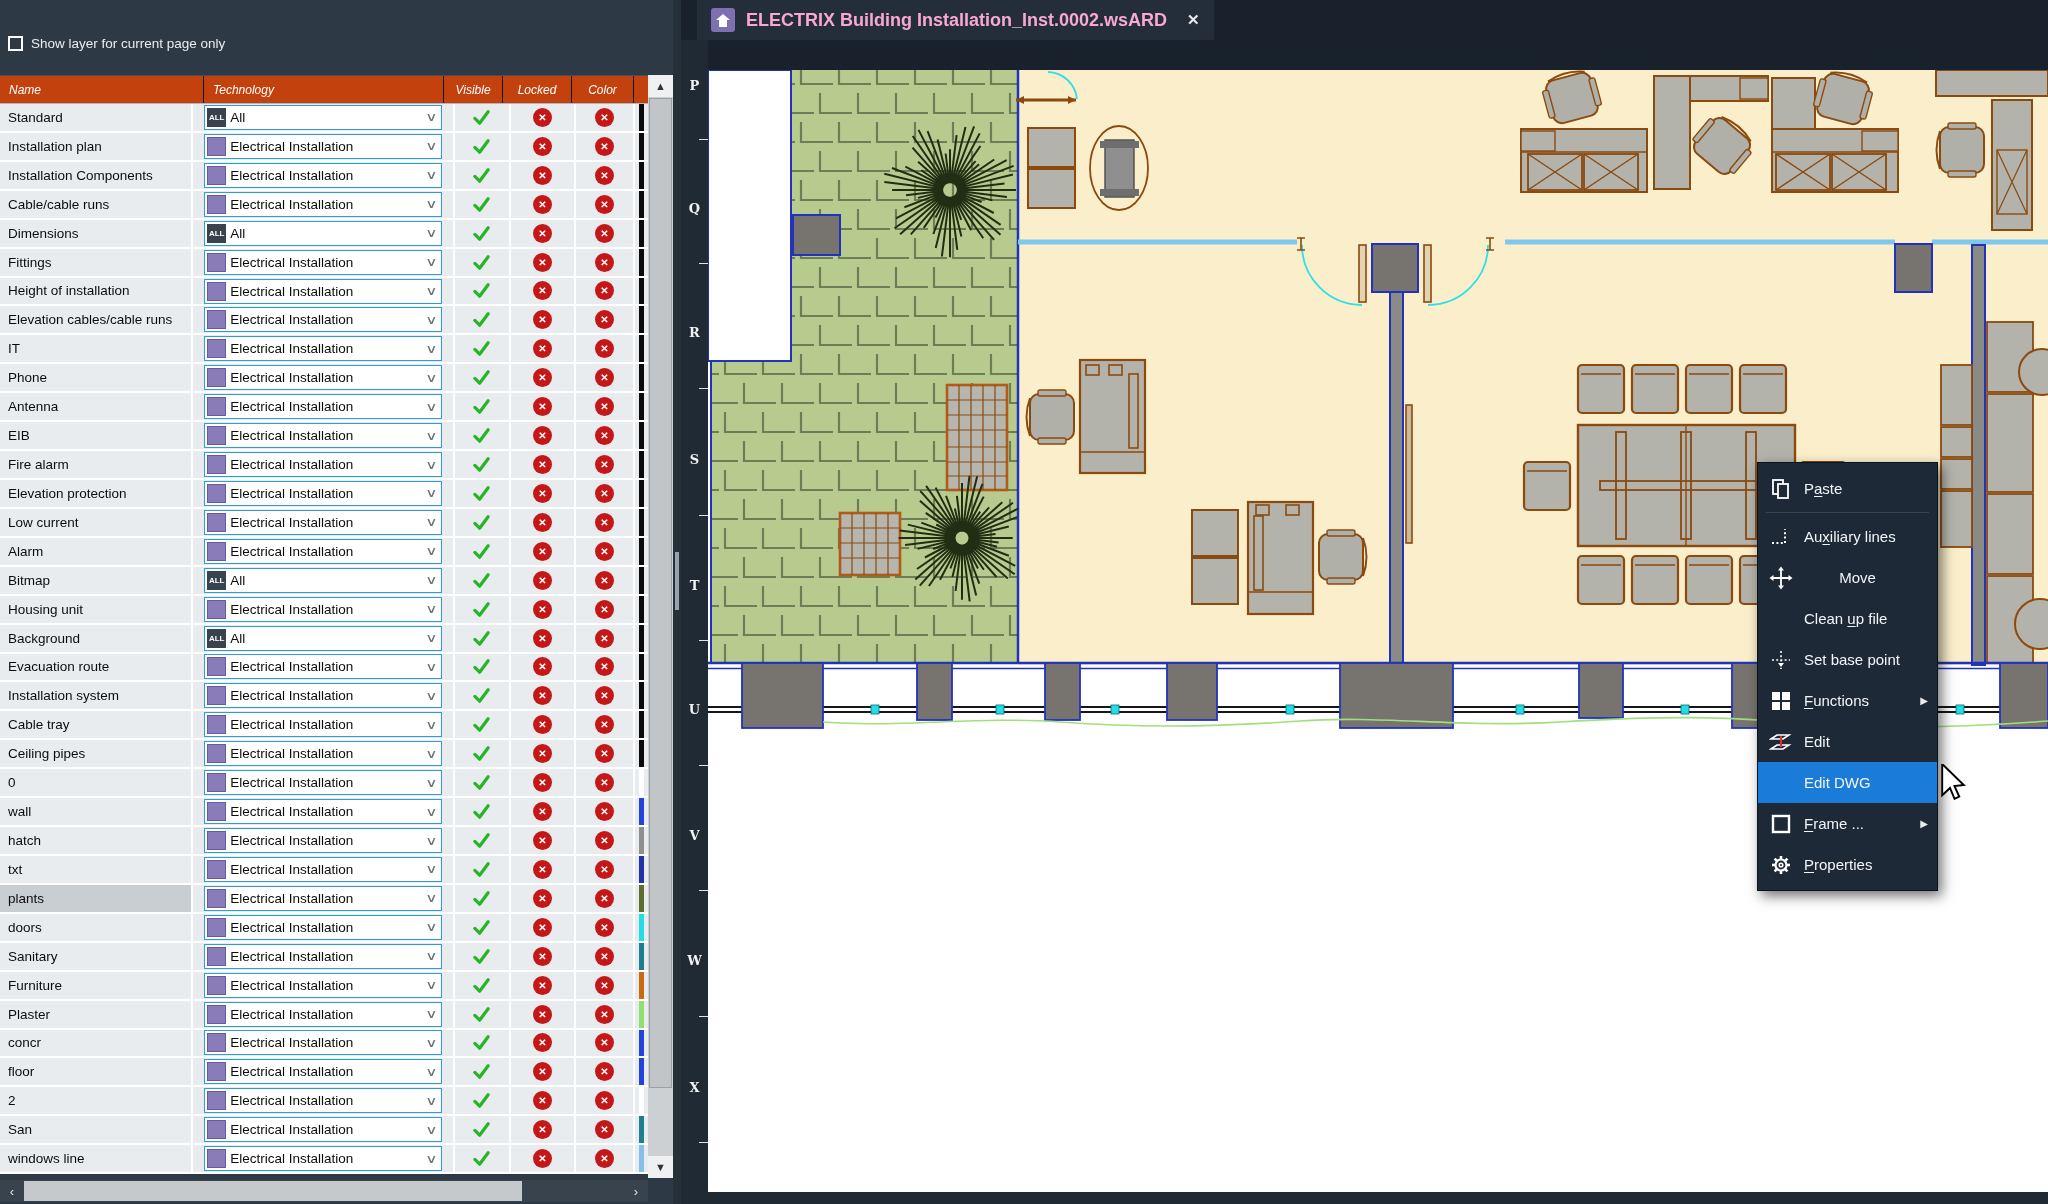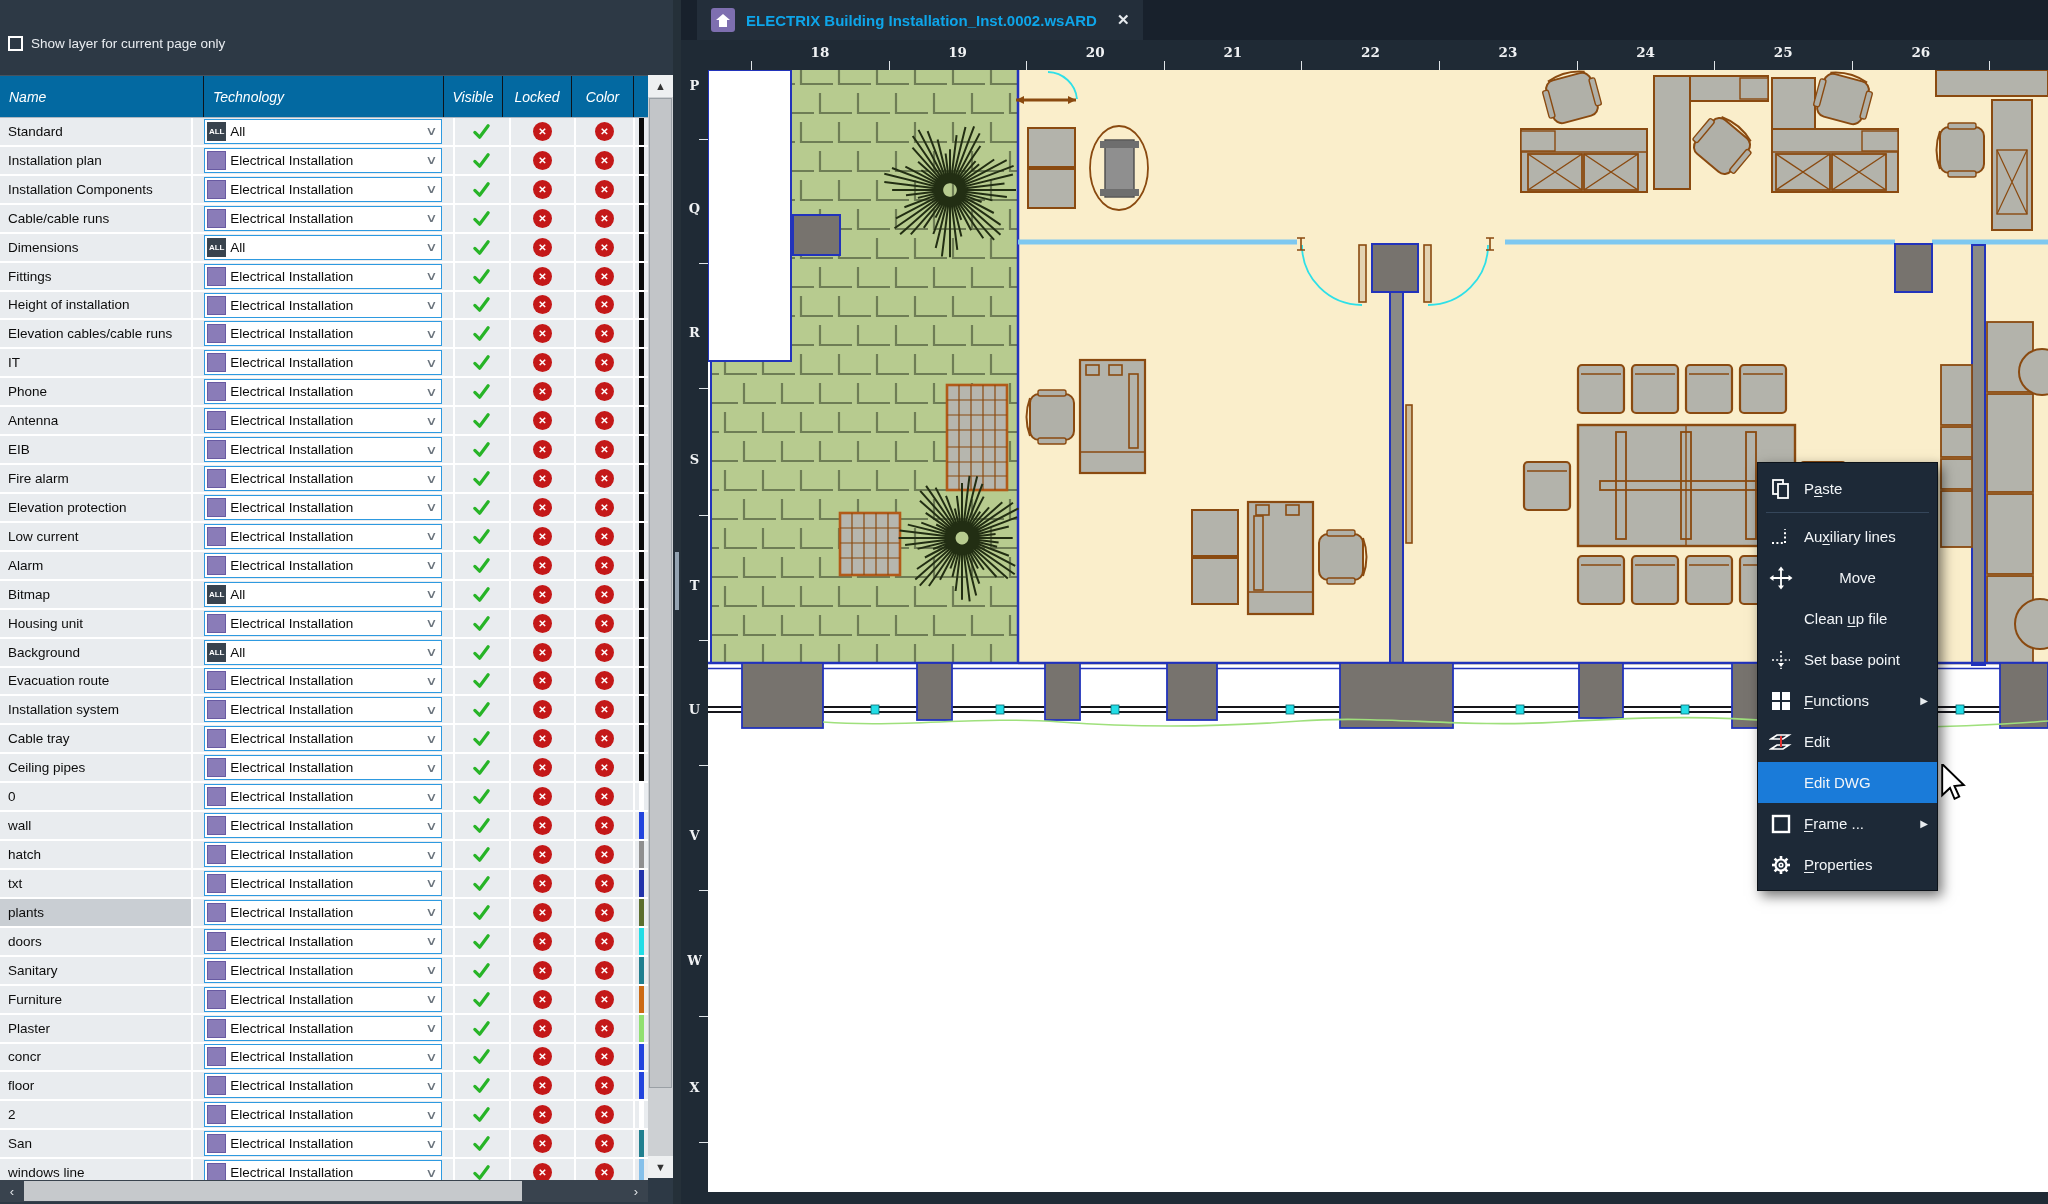--- a/index.html
+++ b/index.html
@@ -11,21 +11,21 @@
   #layer-panel{position:absolute;left:0;top:0;width:673px;height:1204px;background:#2d3945;}
   .panel-titlebar{position:absolute;left:0;top:0;right:0;height:28px;color:#e9edf1;font-size:14px;}
   .panel-title{position:absolute;left:16px;top:6px;}
   .tb-ico{position:absolute;top:4px;width:22px;height:22px;display:flex;align-items:center;justify-content:center;cursor:default;}
   .tb-ico svg{display:block}
   #pt-collapse{left:565px}#pt-pin{left:600px}#pt-close{left:632px}
   .panel-check{position:absolute;left:8px;top:36px;display:flex;align-items:center;color:#e9edf1;font-size:13.5px;}
   .cbox{width:15px;height:15px;border:2px solid #fff;background:#2d3945;margin-right:8px;}
 
   #ltable{position:absolute;left:0;top:75px;width:648px;}
-  .lhead{display:flex;height:43px;background:#0369a1;color:#fff;font-style:italic;font-size:14px;border-top:1px solid #46535f;border-bottom:1px solid #aeb8c2;}
+  .lhead{display:flex;height:29px;background:#c2410c;color:#fff;font-style:italic;font-size:12px;border-top:1px solid #46535f;border-bottom:1px solid #aeb8c2;}
   .lhead .hc{display:flex;align-items:center;padding-left:9px;border-right:1px solid #0d141b;}
   .hc.c-name{width:204px}.hc.c-tech{width:240px}.hc.c-vis{width:59px;justify-content:center;padding-left:0}
   .hc.c-lock{width:69px;justify-content:center;padding-left:0}.hc.c-col{width:62px;justify-content:center;padding-left:0}
   .hc.c-stripe{width:14px;border-right:none}
   .lrow{display:flex;height:28.93px;}
   .lrow .cell{background:#e9ecef;border-right:2px solid #fff;border-bottom:2px solid #fff;display:flex;align-items:center;}
   .cell.c-name{width:204px;padding-left:8px;font-size:13.5px;color:#0c0c0c;}
   .lrow.sel .cell.c-name{background:#c9ced3;}
   .cell.c-tech{width:276px;padding:9px;}
   .dd{flex:1;height:25px;margin:1px 2px;border:1.6px solid #2e9ae0;background:#fff;display:flex;align-items:center;}
@@ -51,21 +51,21 @@
 
   
   #splitter{position:absolute;left:673px;top:0;width:8px;height:1204px;background:#253039;}
   #splitter .grip{position:absolute;left:2px;top:552px;width:4px;height:58px;background:#93a3b1;}
 
   
   #canvas-area{position:absolute;left:681px;top:0;width:1367px;height:1204px;background:#18212c;}
   #tab-bar{position:absolute;left:0;top:0;right:0;height:40px;background:#18212c;}
   #doc-tab{position:absolute;left:16px;top:0;height:40px;display:flex;align-items:center;background:#232e3a;padding:0 14px;}
   .tab-ico{width:24px;height:24px;border-radius:3px;background:#7e6fb0;display:flex;align-items:center;justify-content:center;margin-right:11px;}
-  #doc-tab .title{color:#0ea5e9;font-size:15px;font-weight:bold;white-space:nowrap;}
+  #doc-tab .title{color:#f9a8d4;font-size:18px;font-weight:bold;white-space:nowrap;}
   #doc-tab .close{color:#e6eaee;font-size:15px;font-weight:bold;margin-left:20px;}
 
   #ruler-top{position:absolute;left:27px;top:40px;right:0;height:30px;background:#1f2a35;overflow:hidden;}
   #ruler-corner{position:absolute;left:0;top:40px;width:27px;height:30px;background:#1f2a35;}
   #ruler-left{position:absolute;left:0;top:70px;width:27px;height:1122px;background:#1f2a35;overflow:hidden;}
   .rnum{position:absolute;top:4px;width:40px;margin-left:-20px;text-align:center;color:#f0f2f4;
         font-family:"DejaVu Serif",serif;font-weight:bold;font-size:13.5px;}
   .rtick-t{position:absolute;bottom:0;width:1px;height:9px;background:#dfe4e8;}
   .rlet{position:absolute;left:0;width:27px;text-align:center;color:#f0f2f4;
         font-family:"DejaVu Serif",serif;font-weight:bold;font-size:13px;}
@@ -1024,41 +1024,20 @@
           <svg width="16" height="15" viewBox="0 0 16 15">
               <path d="M8 1 L15 7 H12 V14 H4 V7 H1 Z" fill="#fff"></path>
             </svg>
         </span>
         <span class="title">ELECTRIX Building Installation_Inst.0002.wsARD</span>
         <span class="close">✕</span>
       </div>
     </div>
 
     <div id="ruler-corner"></div>
-    <div id="ruler-top">
-        <div class="rnum" style="left: 112px;">18</div>
-        <div class="rnum" style="left: 249.6px;">19</div>
-        <div class="rnum" style="left: 387.2px;">20</div>
-        <div class="rnum" style="left: 524.8px;">21</div>
-        <div class="rnum" style="left: 662.4px;">22</div>
-        <div class="rnum" style="left: 800px;">23</div>
-        <div class="rnum" style="left: 937.6px;">24</div>
-        <div class="rnum" style="left: 1075.2px;">25</div>
-        <div class="rnum" style="left: 1212.8px;">26</div>
-        <div class="rtick-t" style="left: 43px;"></div>
-        <div class="rtick-t" style="left: 180.6px;"></div>
-        <div class="rtick-t" style="left: 318.2px;"></div>
-        <div class="rtick-t" style="left: 455.8px;"></div>
-        <div class="rtick-t" style="left: 593.4px;"></div>
-        <div class="rtick-t" style="left: 731px;"></div>
-        <div class="rtick-t" style="left: 868.6px;"></div>
-        <div class="rtick-t" style="left: 1006.2px;"></div>
-        <div class="rtick-t" style="left: 1143.8px;"></div>
-        <div class="rtick-t" style="left: 1281.4px;"></div>
-      </div>
     <div id="ruler-left">
         <div class="rlet" style="top: 8px;">P</div>
         <div class="rlet" style="top: 131px;">Q</div>
         <div class="rlet" style="top: 255px;">R</div>
         <div class="rlet" style="top: 382px;">S</div>
         <div class="rlet" style="top: 508px;">T</div>
         <div class="rlet" style="top: 632px;">U</div>
         <div class="rlet" style="top: 758px;">V</div>
         <div class="rlet" style="top: 883px;">W</div>
         <div class="rlet" style="top: 1010px;">X</div>

